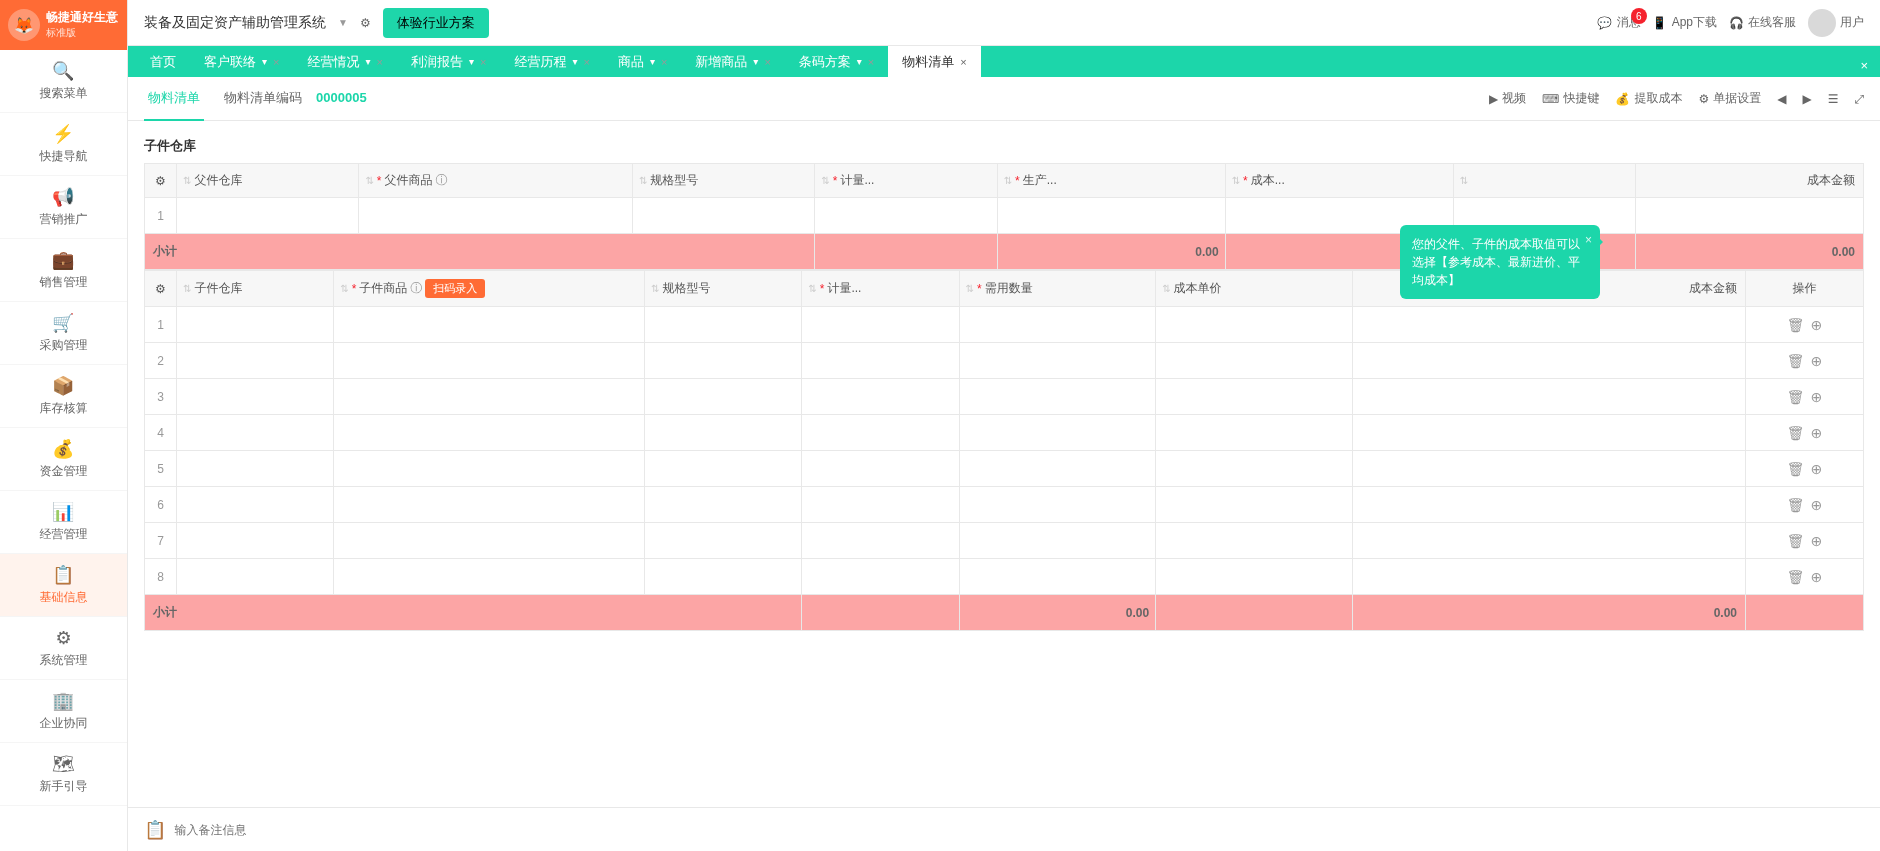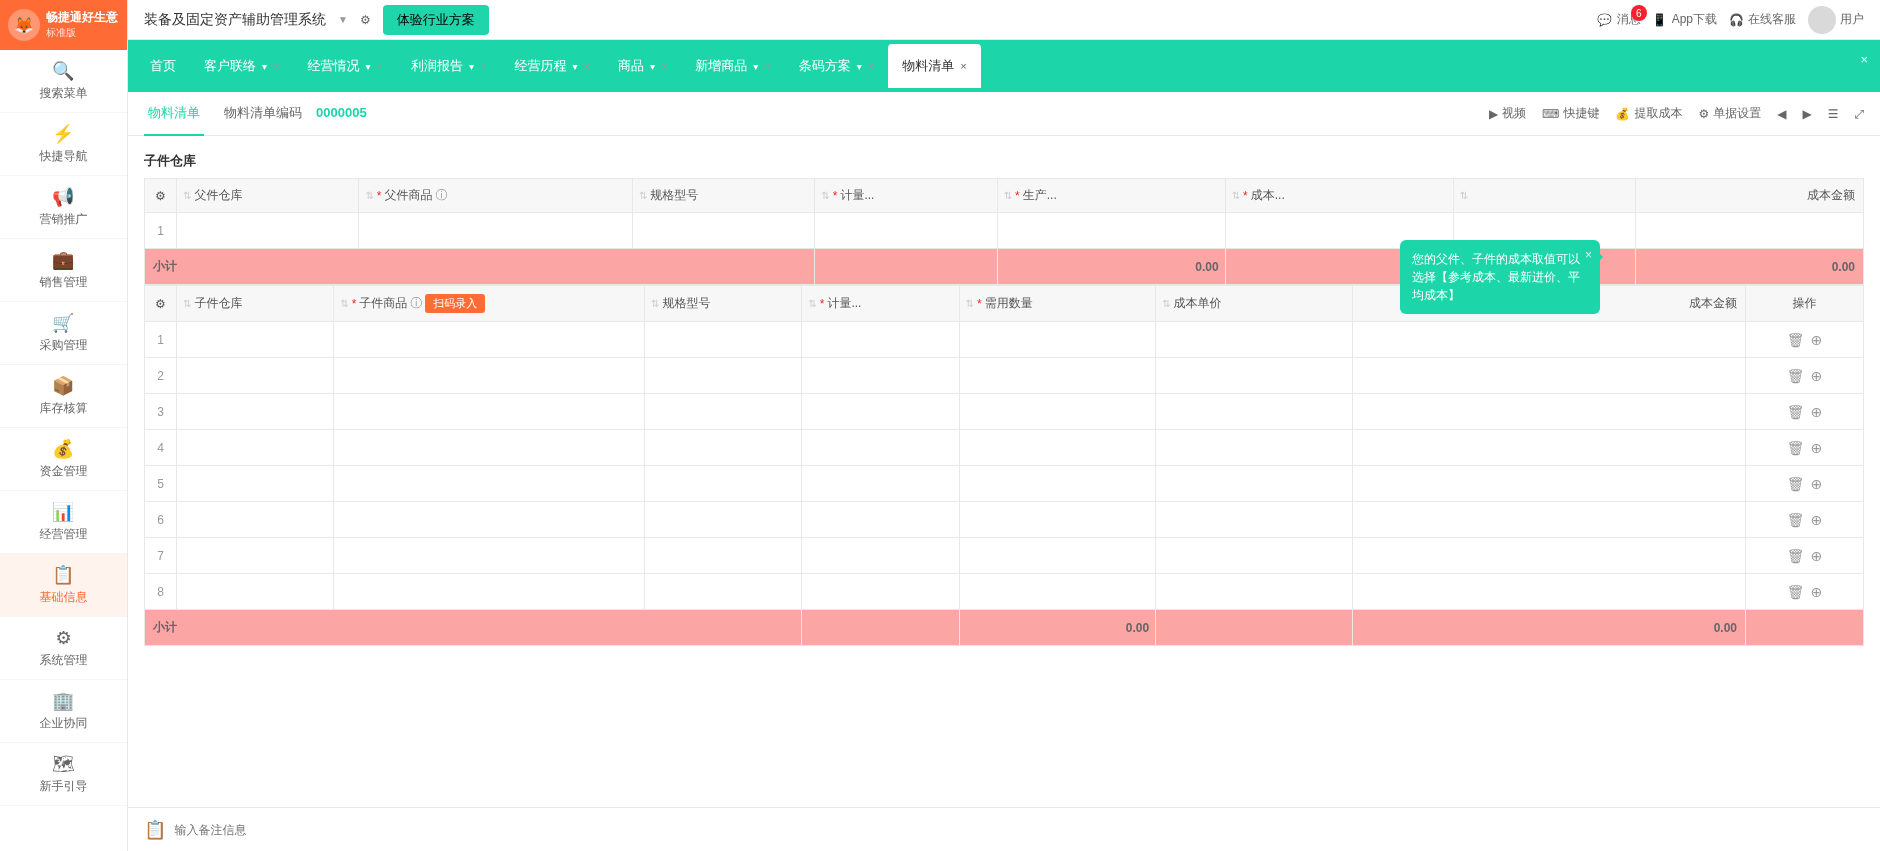--- a/index.html
+++ b/index.html
@@ -53,21 +53,21 @@
     .sidebar-item-icon { font-size: 18px; margin-bottom: 3px; }
 
     
     .main { flex: 1; display: flex; flex-direction: column; overflow: hidden; }
 
     
     .topbar {
       background: #fff;
       border-bottom: 1px solid #e8e8e8;
       padding: 0 16px;
-      height: 40px;
+      height: 46px;
       display: flex;
       align-items: center;
       justify-content: space-between;
       flex-shrink: 0;
     }
     .topbar-left { display: flex; align-items: center; gap: 12px; }
     .system-name { font-size: 14px; color: #333; font-weight: 500; }
     .topbar-actions { display: flex; align-items: center; gap: 12px; }
     .topbar-btn {
       padding: 6px 14px;
@@ -108,21 +108,21 @@
       height: 28px;
       background: #d9d9d9;
       border-radius: 50%;
     }
 
     
     .nav-tabs {
       background: #1cd6aa;
       display: flex;
       align-items: center;
-      height: 52px;
+      height: 31px;
       flex-shrink: 0;
       overflow-x: auto;
       padding: 0 8px;
     }
     .nav-tab {
       padding: 0 14px;
       height: 44px;
       display: flex;
       align-items: center;
       color: #fff;

